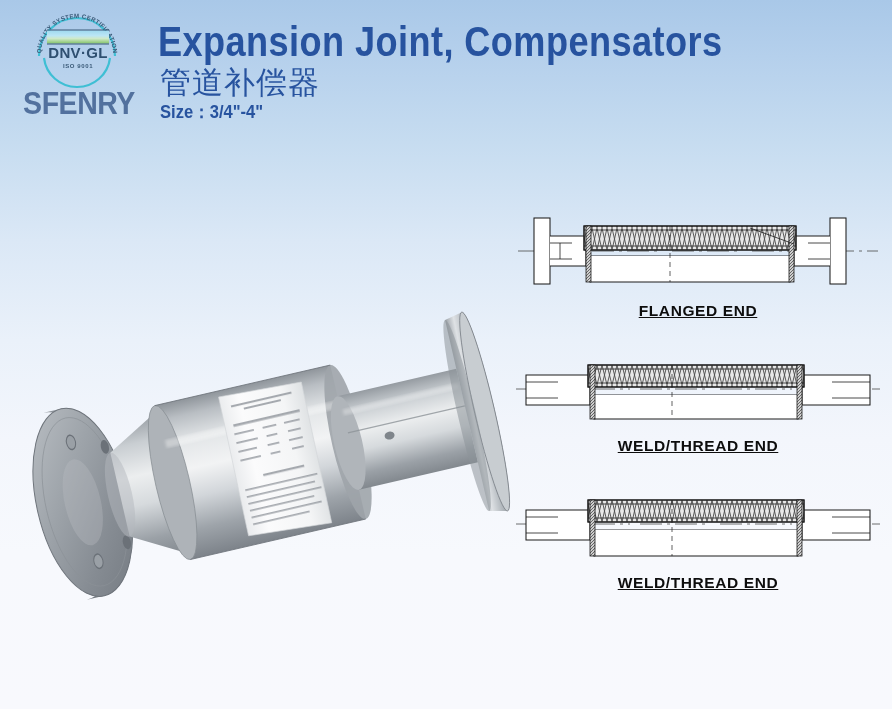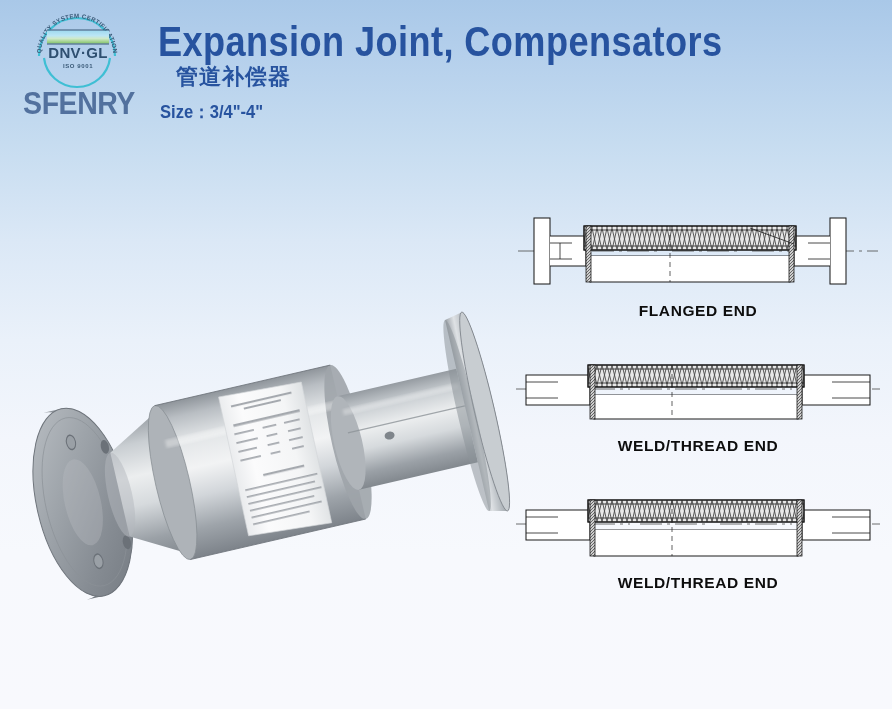--- a/index.html
+++ b/index.html
@@ -90,23 +90,23 @@
     font-weight: bold;
     color: #27539f;
     font-family: "Liberation Sans", sans-serif;
     transform: scaleX(0.86);
     transform-origin: left top;
     white-space: nowrap;
     letter-spacing: 0.5px;
   }
   .title-cn {
     position: absolute;
-    left: 176px; top: 62px;
-    font-size: 22px;
-    font-weight: bold;
+    left: 160px; top: 62px;
+    font-size: 31px;
+    font-weight: normal;
     color: #27539f;
     font-family: "DejaVu Sans", sans-serif;
     white-space: nowrap;
     letter-spacing: 1px;
   }
   .title-size {
     position: absolute;
     left: 160px; top: 100px;
     font-size: 18px;
     font-weight: bold;
@@ -125,20 +125,21 @@
   
   .drawing-block { position: absolute; }
   .drawing-caption {
     text-align: center;
     font-size: 15.5px;
     font-weight: bold;
     color: #0d0d0d;
     font-family: "Liberation Sans", sans-serif;
     letter-spacing: 0.6px;
     margin-top: 2px;
+    text-decoration: underline;
   }
   #dwg1 { left: 512px; top: 206px; width: 372px; }
   #dwg2 { left: 512px; top: 345px; width: 372px; }
   #dwg3 { left: 512px; top: 478px; width: 372px; }
 </style>
 </head>
 <body>
 
 <div id="page">
 

